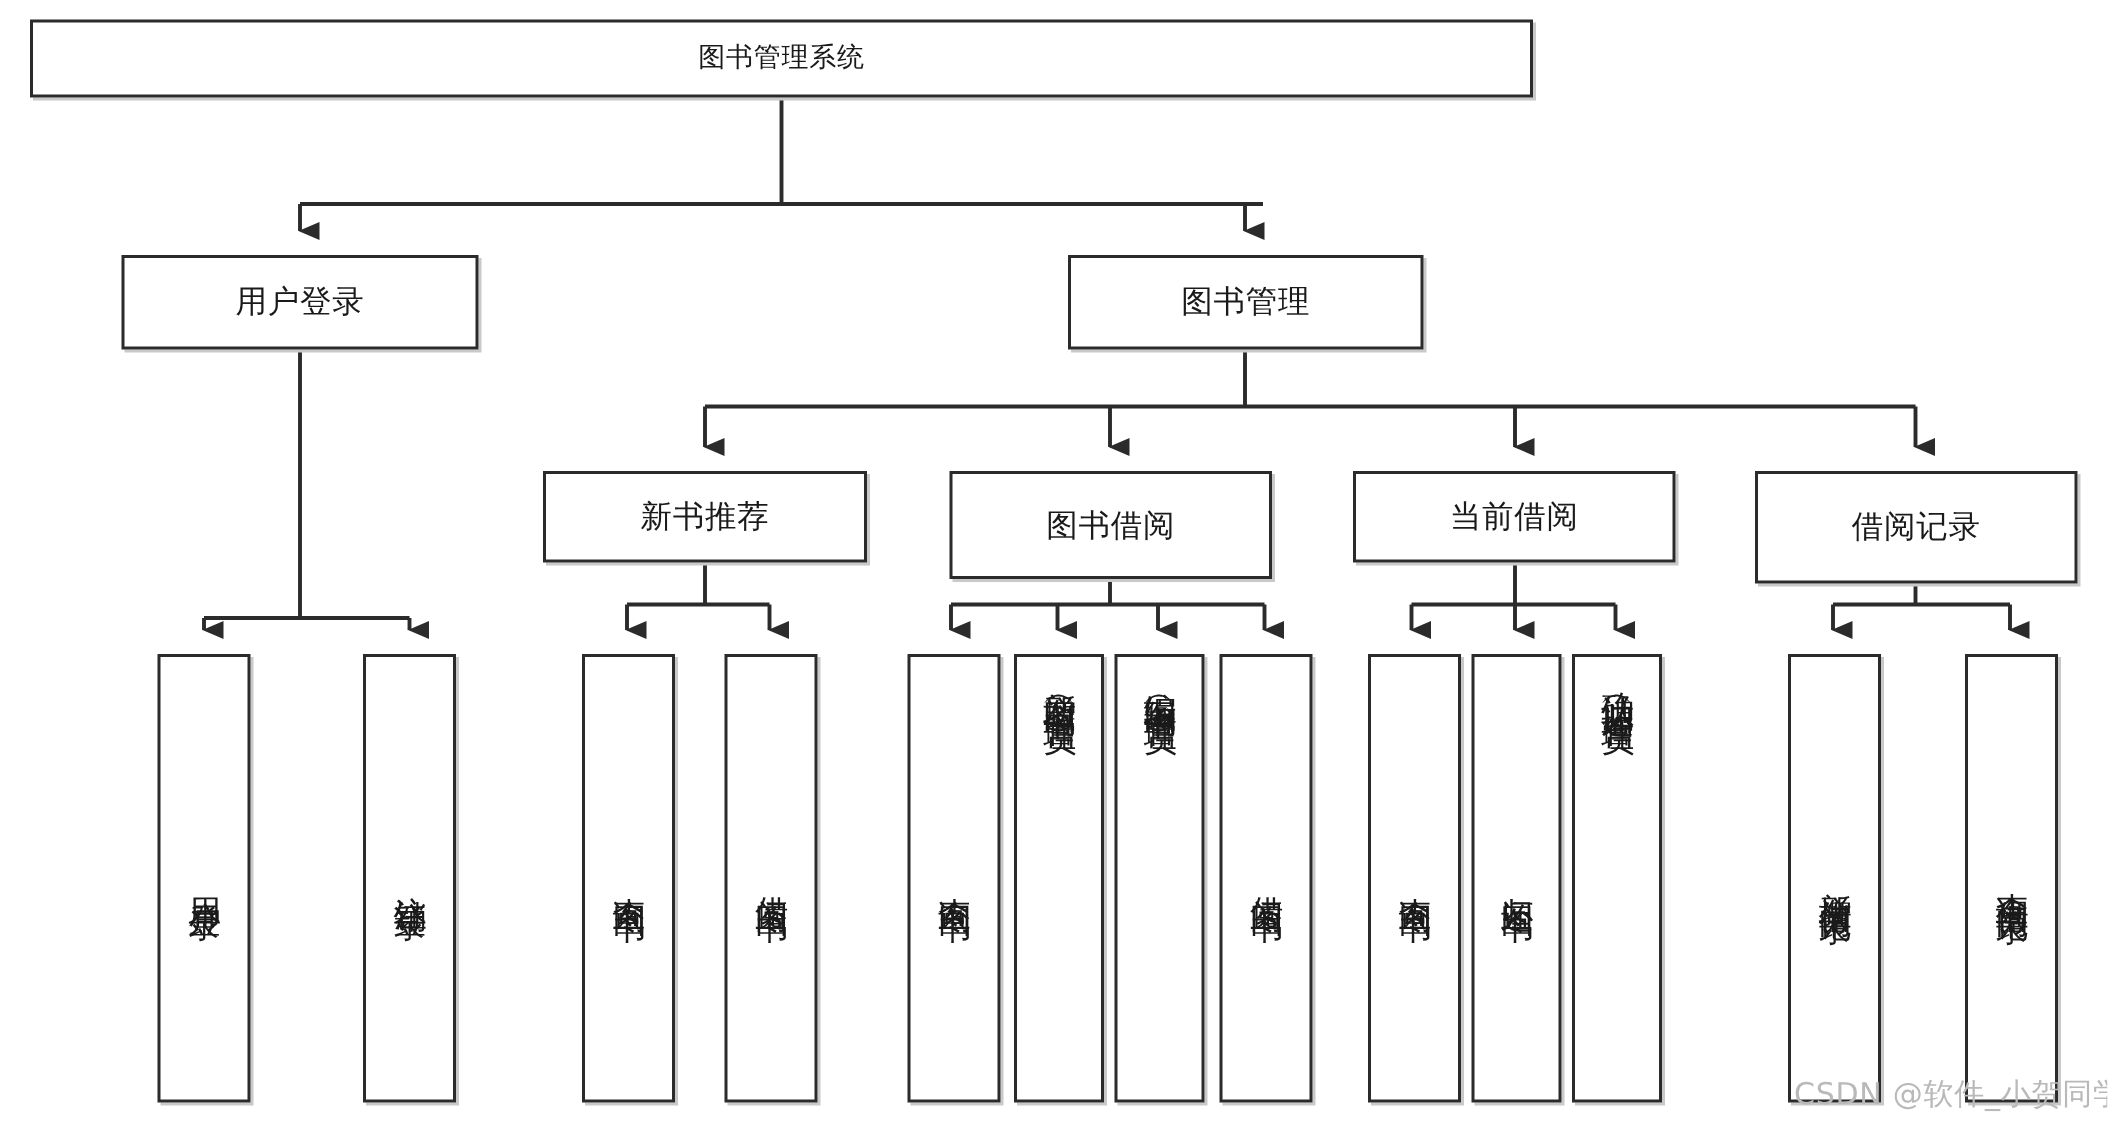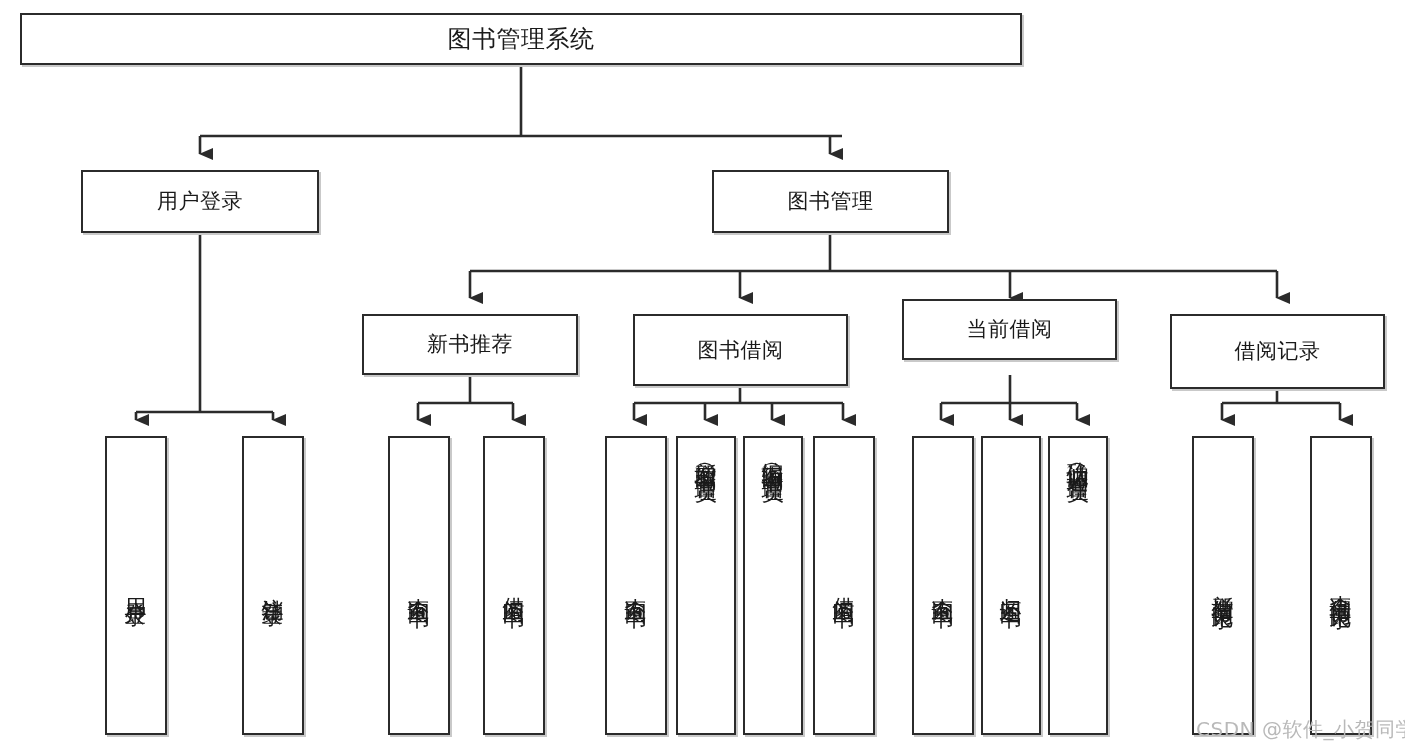--- a/index.html
+++ b/index.html
@@ -40,21 +40,21 @@
     display: block;
     text-align: center;
     line-height: 1.28;
     letter-spacing: 0.5px;
   }
   
   .node.horiz .lbl {
     font-size: 21px;
     white-space: nowrap;
   }
-  .node.root .lbl { font-size: 24px; }
+  .node.root .lbl { font-size: 18px; }
   
   .node.vert {
     align-items: flex-start;
     justify-content: center;
     padding-top: 6px;
   }
   .node.vert .lbl {
     writing-mode: vertical-rl;
     text-orientation: upright;
     font-size: 22px;
@@ -141,21 +141,21 @@
   </div>
 
   <div class="node horiz" style="left:362px; top:314px; width:216px; height:61px;">
     <span class="lbl">新书推荐</span>
   </div>
 
   <div class="node horiz" style="left:633px; top:314px; width:215px; height:72px;">
     <span class="lbl">图书借阅</span>
   </div>
 
-  <div class="node horiz" style="left:902px; top:299px; width:215px; height:61px;">
+  <div class="node horiz" style="left:902px; top:314px; width:215px; height:61px;">
     <span class="lbl">当前借阅</span>
   </div>
 
   <div class="node horiz" style="left:1170px; top:314px; width:215px; height:75px;">
     <span class="lbl">借阅记录</span>
   </div>
 
   <div class="node vert mid" style="left:105px; top:436px; width:62px; height:299px;">
     <span class="lbl">用户登录</span>
   </div>

